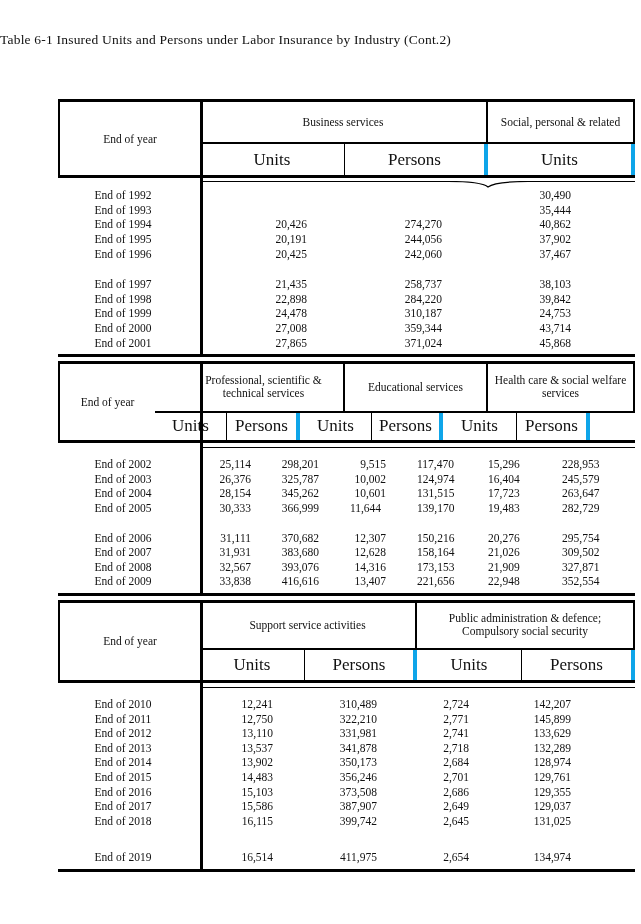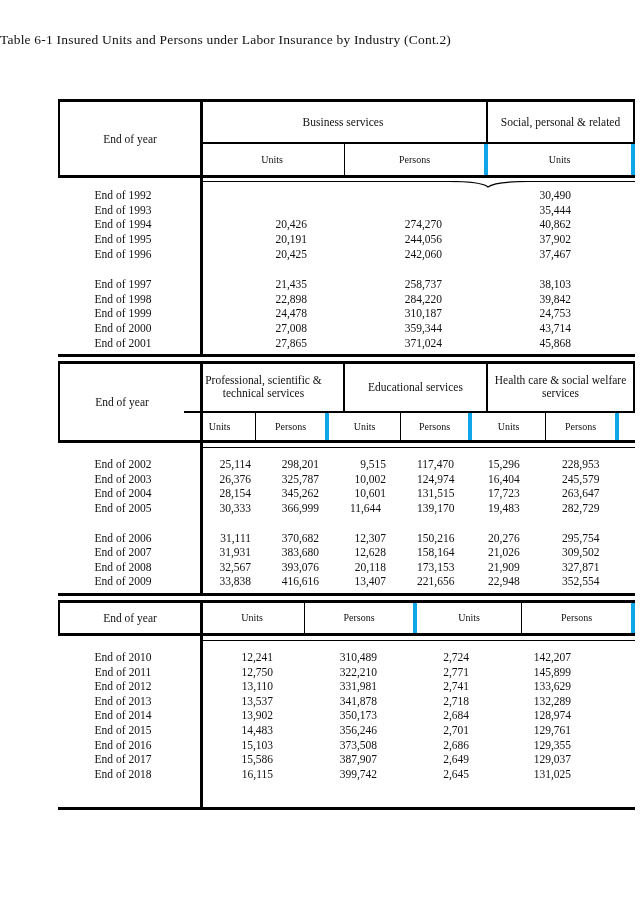--- a/index.html
+++ b/index.html
@@ -21,21 +21,21 @@
   }
   .hright{flex:1;display:flex;flex-direction:column;}
   .grow{display:flex;border-bottom:2px solid #000;}
   .gcell{
     box-sizing:border-box;border-right:2px solid #000;display:flex;align-items:center;
     justify-content:center;text-align:center;font-size:11.5px;line-height:13px;padding:2px 6px;
   }
   .srow{display:flex;}
   .scell{
     box-sizing:border-box;border-right:1px solid #000;display:flex;align-items:center;
-    justify-content:center;font-size:10px;
+    justify-content:center;font-size:17px;
   }
   .scell.gdiv{border-right:4px solid #0ea5e9;}
   .thinrule{height:7px;position:relative;}
   .ruleline{margin-top:4px;height:1px;background:#000;}
   .rulesvg{position:absolute;top:3px;left:0;display:block;}
   .tb{padding:3px 0 4px;}
   .drow{display:grid;height:14.6px;align-items:center;font-size:11.5px;}
   .ycell{text-align:center;padding-right:12px;white-space:nowrap;}
   .ncell{text-align:right;white-space:nowrap;font-variant-numeric:tabular-nums;}
   .spacer{width:100%;}
@@ -133,21 +133,21 @@
           </div>
         </div>
         <div class="vline" style="left: 142px;"></div>
       </section>
 
     <section class="tsec">
         <div class="hdr">
           <div class="corner" style="width: 142px;">End of year</div>
           <div class="hright">
             <div class="grow" style="height: 47px;">
-              <div class="gcell" style="width: 161px;">Professional, scientific &amp; technical services</div>
+              <div class="gcell" style="width: 161px; margin-left: 29px;">Professional, scientific &amp; technical services</div>
               <div class="gcell" style="width: 143px;">Educational services</div>
               <div class="gcell" style="width: 147px;">Health care &amp; social welfare services</div>
             </div>
             <div class="srow" style="height: 27px;">
               <div class="scell" style="width: 72px;">Units</div>
               <div class="scell gdiv" style="width: 73px;">Persons</div>
               <div class="scell" style="width: 72px;">Units</div>
               <div class="scell gdiv" style="width: 71px;">Persons</div>
               <div class="scell" style="width: 74px;">Units</div>
               <div class="scell gdiv" style="width: 73px;">Persons</div>
@@ -210,21 +210,21 @@
             <div class="ncell" style="padding-right: 26px;">383,680</div>
             <div class="ncell" style="padding-right: 31px;">12,628</div>
             <div class="ncell" style="padding-right: 44px;">158,164</div>
             <div class="ncell" style="padding-right: 54px;">21,026</div>
             <div class="ncell" style="padding-right: 64px;">309,502</div>
           </div>
           <div class="drow" style="grid-template-columns: 142px 72px 73px 72px 71px 74px 73px;">
             <div class="ycell">End of 2008</div>
             <div class="ncell" style="padding-right: 21px;">32,567</div>
             <div class="ncell" style="padding-right: 26px;">393,076</div>
-            <div class="ncell" style="padding-right: 31px;">20,118</div>
+            <div class="ncell" style="padding-right: 31px;">14,316</div>
             <div class="ncell" style="padding-right: 44px;">173,153</div>
             <div class="ncell" style="padding-right: 54px;">21,909</div>
             <div class="ncell" style="padding-right: 64px;">327,871</div>
           </div>
           <div class="drow" style="grid-template-columns: 142px 72px 73px 72px 71px 74px 73px;">
             <div class="ycell">End of 2009</div>
             <div class="ncell" style="padding-right: 21px;">33,838</div>
             <div class="ncell" style="padding-right: 26px;">416,616</div>
             <div class="ncell" style="padding-right: 31px;">13,407</div>
             <div class="ncell" style="padding-right: 44px;">221,656</div>
@@ -232,20 +232,24 @@
             <div class="ncell" style="padding-right: 64px;">352,554</div>
           </div>
         </div>
         <div class="vline" style="left: 142px;"></div>
       </section>
 
     <section class="tsec">
         <div class="hdr">
           <div class="corner" style="width: 142px;">End of year</div>
           <div class="hright">
+            <div class="grow" style="height: 45px;">
+              <div class="gcell" style="width: 217px;">Support service activities</div>
+              <div class="gcell" style="width: 218px;">Public administration &amp; defence; Compulsory social security</div>
+            </div>
             <div class="srow" style="height: 30px;">
               <div class="scell" style="width: 105px;">Units</div>
               <div class="scell gdiv" style="width: 112px;">Persons</div>
               <div class="scell" style="width: 105px;">Units</div>
               <div class="scell gdiv" style="width: 113px;">Persons</div>
             </div>
           </div>
         </div>
         <div class="thinrule" style="margin-left: 145px;">
           <div class="ruleline"></div>
@@ -308,18 +312,25 @@
             <div class="ncell" style="padding-right: 64px;">129,037</div>
           </div>
           <div class="drow" style="grid-template-columns: 142px 105px 112px 105px 113px;">
             <div class="ycell">End of 2018</div>
             <div class="ncell" style="padding-right: 32px;">16,115</div>
             <div class="ncell" style="padding-right: 40px;">399,742</div>
             <div class="ncell" style="padding-right: 53px;">2,645</div>
             <div class="ncell" style="padding-right: 64px;">131,025</div>
           </div>
           <div class="spacer" style="height: 22px;"></div>
+          <div class="drow" style="grid-template-columns: 142px 105px 112px 105px 113px;">
+            <div class="ycell">End of 2019</div>
+            <div class="ncell" style="padding-right: 32px;">16,514</div>
+            <div class="ncell" style="padding-right: 40px;">411,975</div>
+            <div class="ncell" style="padding-right: 53px;">2,654</div>
+            <div class="ncell" style="padding-right: 64px;">134,974</div>
+          </div>
         </div>
         <div class="vline" style="left: 142px;"></div>
       </section>
   </div>
 
 </div>
 
 </body></html>

